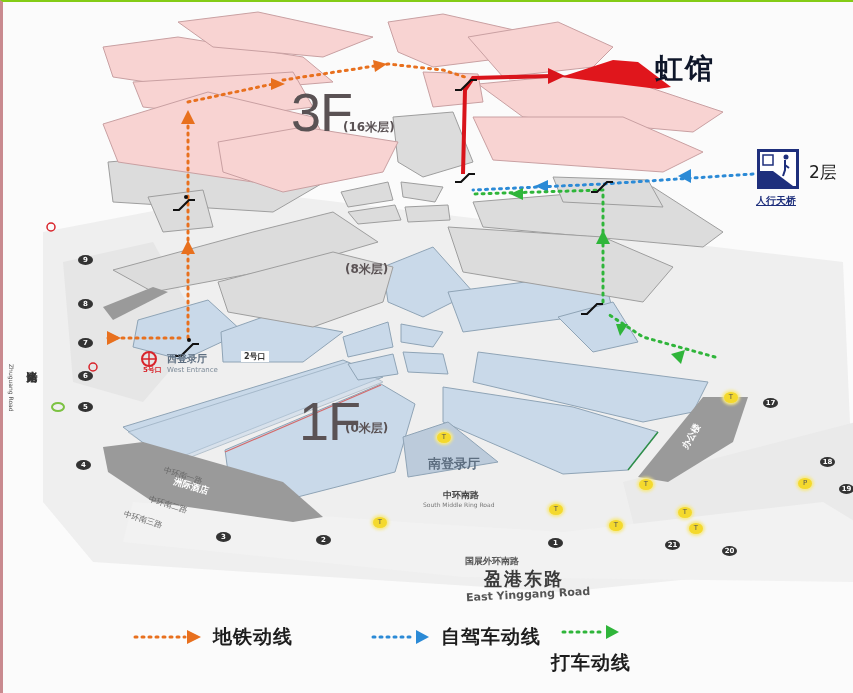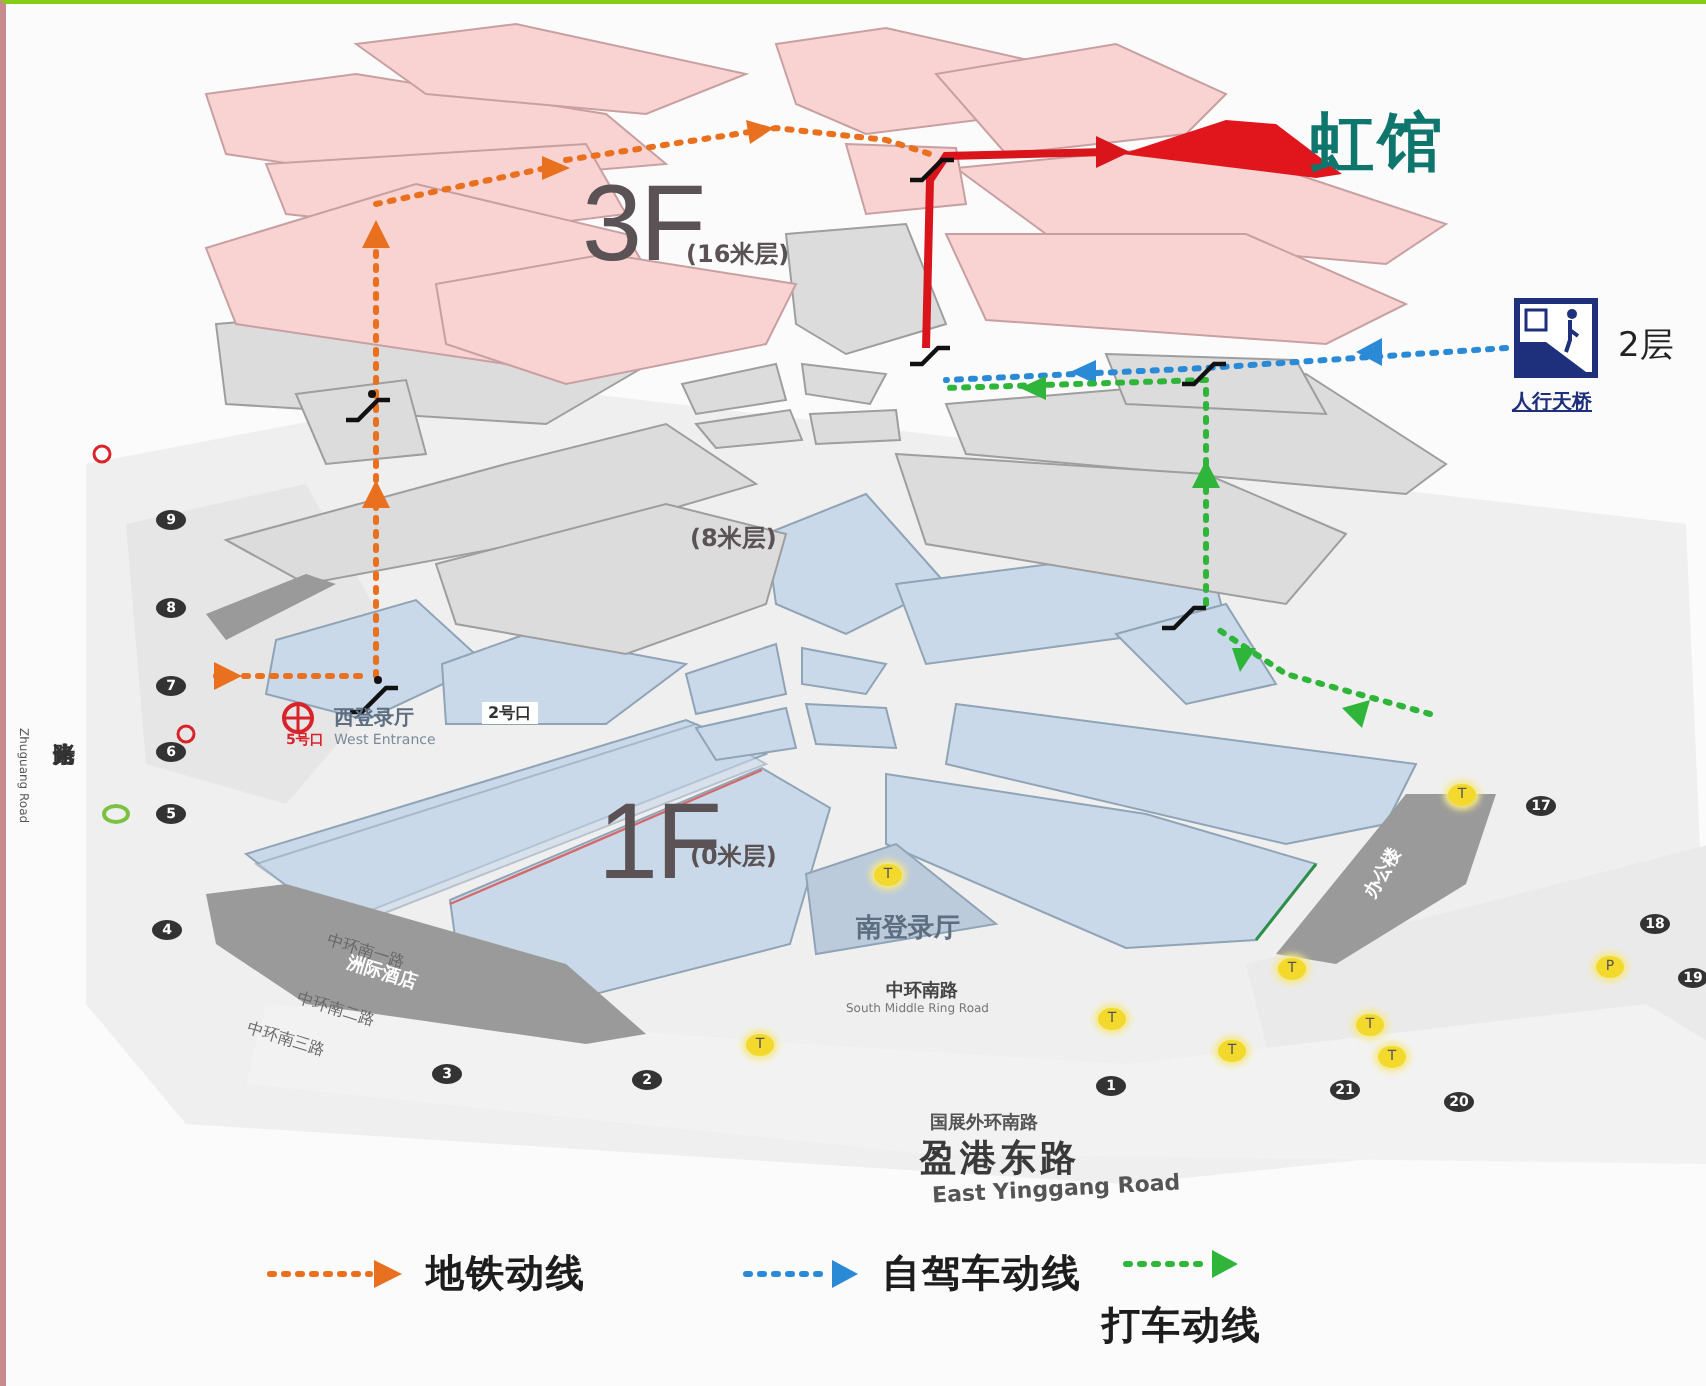--- a/index.html
+++ b/index.html
@@ -2,21 +2,21 @@
 <html><head>
 <meta charset="utf-8">
 <style>
   html,body{margin:0;padding:0;}
   body{width:853px;height:693px;overflow:hidden;background:#ffffff;font-family:"DejaVu Sans","Liberation Sans",sans-serif;}
   #frame{position:relative;width:853px;height:693px;background:#fbfbfb;border-top:2px solid #84cc16;border-left:3px solid #c98a8f;box-sizing:border-box;overflow:hidden;}
   svg#map{position:absolute;left:0;top:0;}
   .lbl{position:absolute;white-space:nowrap;}
   .floor-big{font-family:"Liberation Sans","DejaVu Sans",sans-serif;font-size:54px;color:#5a5254;line-height:1;letter-spacing:-1px;}
   .floor-sub{font-size:12px;color:#5a5254;font-weight:bold;}
-  .hall-title{font-size:32px;font-weight:bold;color:#0f766e;letter-spacing:2px;}
+  .hall-title{font-size:28px;font-weight:bold;color:#0f172a;letter-spacing:2px;}
   .bridge-level{font-size:17px;color:#222;}
   .bridge-caption{font-size:10px;font-weight:bold;color:#1e2f7c;}
   .legend{position:absolute;top:622px;left:0;width:853px;height:36px;}
   .legend-item{position:absolute;top:0;display:flex;align-items:center;gap:10px;}
   .legend-label{font-size:19px;font-weight:bold;color:#1d1d1d;letter-spacing:1px;}
   .road-cn{font-size:18px;font-weight:bold;color:#3a3a3a;letter-spacing:2px;}
   .road-sub{font-size:9px;color:#555;font-weight:bold;}
   .road-en{font-size:11px;color:#555;font-weight:bold;}
   .small-text{font-size:8px;color:#666;}
   .gate{position:absolute;width:15px;height:10px;border-radius:50%;background:#333;color:#fff;font-size:7px;font-weight:bold;text-align:center;line-height:10px;}
@@ -185,21 +185,21 @@
 <div class="lbl" style="left:164px;top:350px;font-size:10px;color:#5d6e80;font-weight:bold;">西登录厅</div>
 <div class="lbl" style="left:164px;top:364px;font-size:7px;color:#7c8a98;">West Entrance</div>
 <div class="lbl" style="left:425px;top:453px;font-size:13px;color:#5d6e80;font-weight:bold;">南登录厅</div>
 <div class="lbl" style="left:140px;top:363px;font-size:7px;color:#d8232a;font-weight:bold;">5号口</div>
 <div class="lbl" style="left:238px;top:349px;font-size:8px;color:#333;font-weight:bold;background:#fff;padding:0 3px;">2号口</div>
 
 <div class="lbl" style="left:170px;top:478px;font-size:9px;color:#fff;font-weight:bold;transform:rotate(17deg);">洲际酒店</div>
 <div class="lbl" style="left:675px;top:428px;font-size:9px;color:#fff;font-weight:bold;transform:rotate(-60deg);">办公楼</div>
 
 <div class="lbl road-sub" style="left:462px;top:553px;">国展外环南路</div>
-<div class="lbl road-cn" style="left:457px;top:565px;text-align:center;">盈港东路</div>
+<div class="lbl road-cn" style="left:481px;top:565px;text-align:center;">盈港东路</div>
 <div class="lbl road-en" style="left:463px;top:586px;transform:rotate(-3deg);">East Yinggang Road</div>
 <div class="lbl" style="left:440px;top:487px;font-size:9px;font-weight:bold;color:#444;">中环南路</div>
 <div class="lbl" style="left:420px;top:499px;font-size:6px;color:#777;">South Middle Ring Road</div>
 <div class="lbl vert-text" style="left:20px;top:360px;font-size:11px;">诸光路</div>
 <div class="lbl" style="left:5px;top:362px;font-size:6px;color:#555;writing-mode:vertical-rl;">Zhuguang Road</div>
 <div class="lbl small-text" style="left:160px;top:468px;transform:rotate(17deg);">中环南一路</div>
 <div class="lbl small-text" style="left:145px;top:497px;transform:rotate(17deg);">中环南二路</div>
 <div class="lbl small-text" style="left:120px;top:512px;transform:rotate(17deg);">中环南三路</div>
 
 <div class="gate" style="left:545px;top:536px;">1</div>

